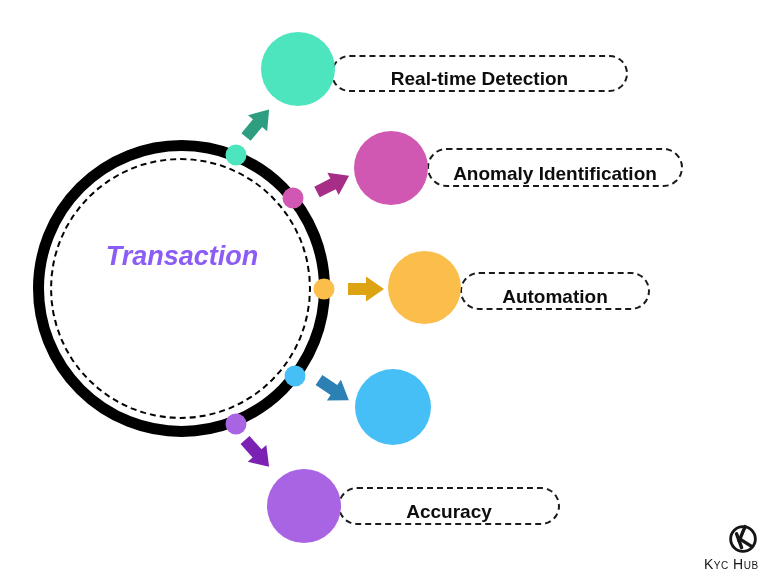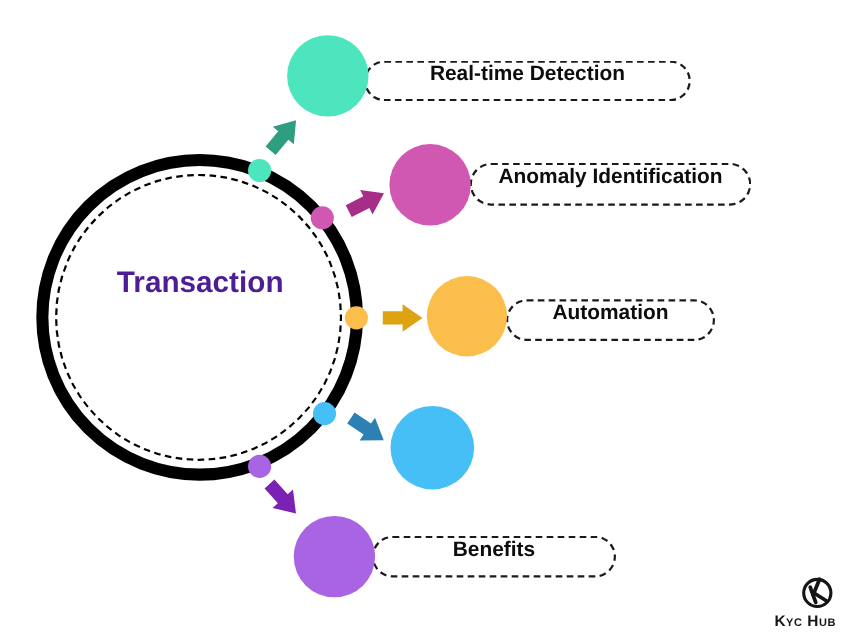--- a/index.html
+++ b/index.html
@@ -24,21 +24,21 @@
   }
   .title {
     position: absolute; left: 12px; top: 236px; width: 340px;
     text-align: center; font-weight: bold; font-size: 27px;
     line-height: 40px; white-space: nowrap; z-index: 1;
   }
 
   
   .pill {
     position: absolute; border: 2.3px dashed #1a1a1a; border-radius: 20px;
-    display: flex; align-items: flex-start; justify-content: center;
+    display: flex; align-items: flex-end; justify-content: center;
     background: transparent; z-index: 1;
   }
   .pill-text { font-weight: bold; font-size: 19px; color: #0d0d0d; white-space: nowrap; }
   .p1 { left: 331px; top: 55px;  width: 297px; height: 37px; }
   .p2 { left: 427px; top: 148px; width: 256px; height: 39px; }
   .p3 { left: 460px; top: 272px; width: 190px; height: 38px; }
   .p4 { left: 427px; top: 388px; width: 283px; height: 39px; }
   .p5 { left: 338px; top: 487px; width: 222px; height: 38px; }
 
   
@@ -49,47 +49,47 @@
   .n4 { left: 355px; top: 369px; width: 76px; height: 76px; }
   .n5 { left: 267px; top: 469px; width: 74px; height: 74px; }
 
   
   .overlay { position: absolute; left: 0; top: 0; z-index: 2; }
 
   
   .logo { position: absolute; left: 704px; top: 520px; z-index: 4; }
   .logo svg { display: block; margin-left: 20px; }
   .logo-text {
-    font-weight: bold; font-size: 14px; color: #151515;
+    font-weight: normal; font-size: 14px; color: #151515;
     font-variant: small-caps; letter-spacing: 0.5px;
     white-space: nowrap; margin-top: -2px;
   }
 </style>
 </head>
 <body>
 
 <div id="canvas">
 
   <div class="ring"></div>
   <div class="dashed-ring"></div>
-  <div class="title" style="color: #4c1d95;">
+  <div class="title" style="color: #8b5cf6; font-style: italic;">
     <div>Transaction</div>
   </div>
 
   <div class="pill p1">
     <span class="pill-text">Real-time Detection</span>
   </div>
   <div class="pill p3">
     <span class="pill-text">Automation</span>
   </div>
   <div class="pill p2">
     <span class="pill-text">Anomaly Identification</span>
   </div>
   <div class="pill p5">
-    <span class="pill-text">Benefits</span>
+    <span class="pill-text">Accuracy</span>
   </div>
 
   <svg class="overlay" width="768" height="576">
     <path d="M0,-6 L18,-6 L18,-12.5 L36,0 L18,12.5 L18,6 L0,6 Z" transform="translate(246,137) rotate(-50)" style="fill: rgb(46, 158, 128);"></path>
     <path d="M0,-6 L18,-6 L18,-12.5 L36,0 L18,12.5 L18,6 L0,6 Z" transform="translate(317,192) rotate(-27)" style="fill: rgb(166, 46, 134);"></path>
     <path d="M0,-6 L18,-6 L18,-12.5 L36,0 L18,12.5 L18,6 L0,6 Z" transform="translate(348,289) rotate(0)" style="fill: rgb(222, 163, 19);"></path>
     <path d="M0,-6 L18,-6 L18,-12.5 L36,0 L18,12.5 L18,6 L0,6 Z" transform="translate(319,380) rotate(34)" style="fill: rgb(44, 128, 180);"></path>
     <path d="M0,-6 L18,-6 L18,-12.5 L36,0 L18,12.5 L18,6 L0,6 Z" transform="translate(245,440) rotate(48)" style="fill: rgb(123, 34, 181);"></path>
 
     <circle cx="236" cy="155" r="10.5" style="fill: rgb(77, 229, 190);"></circle>

